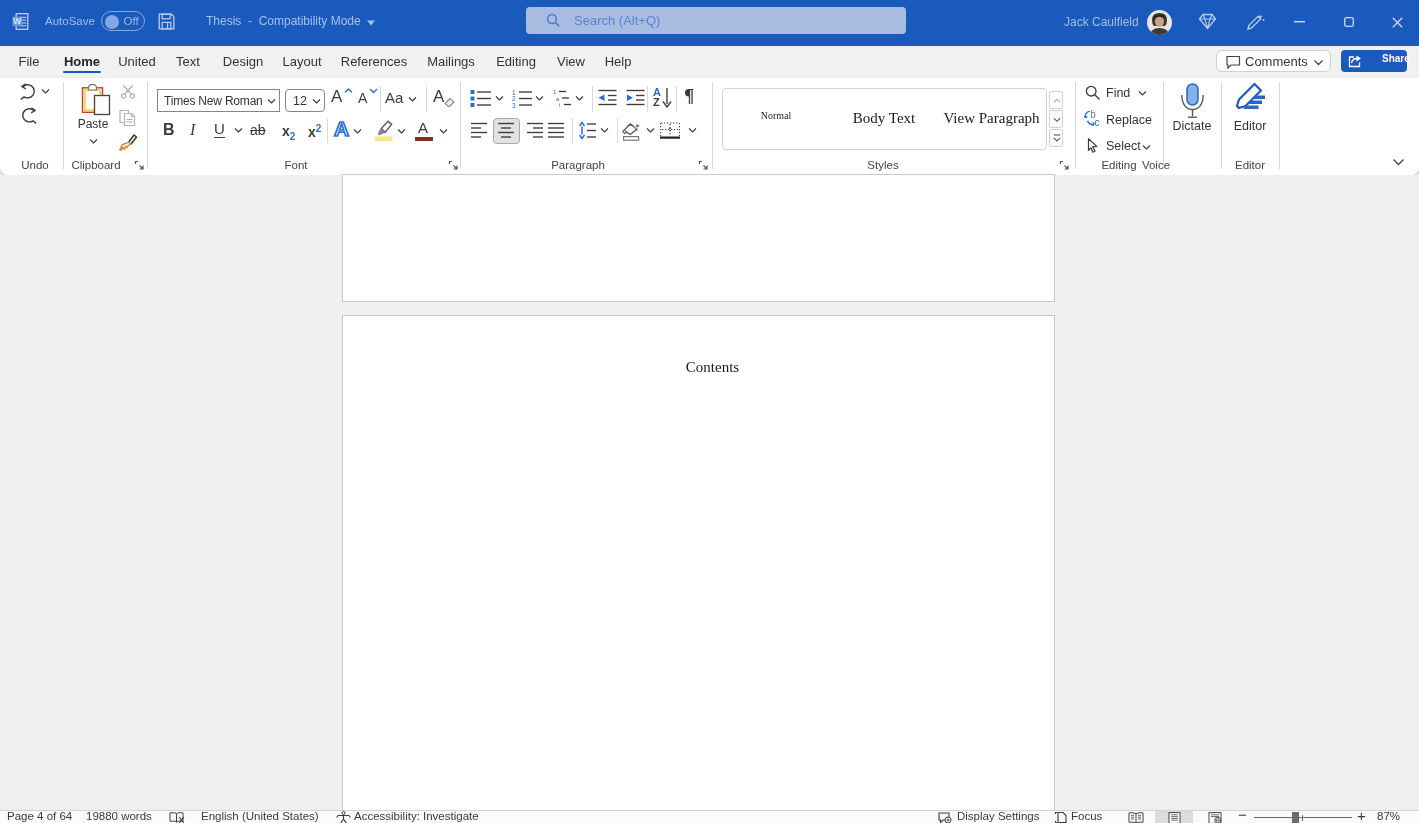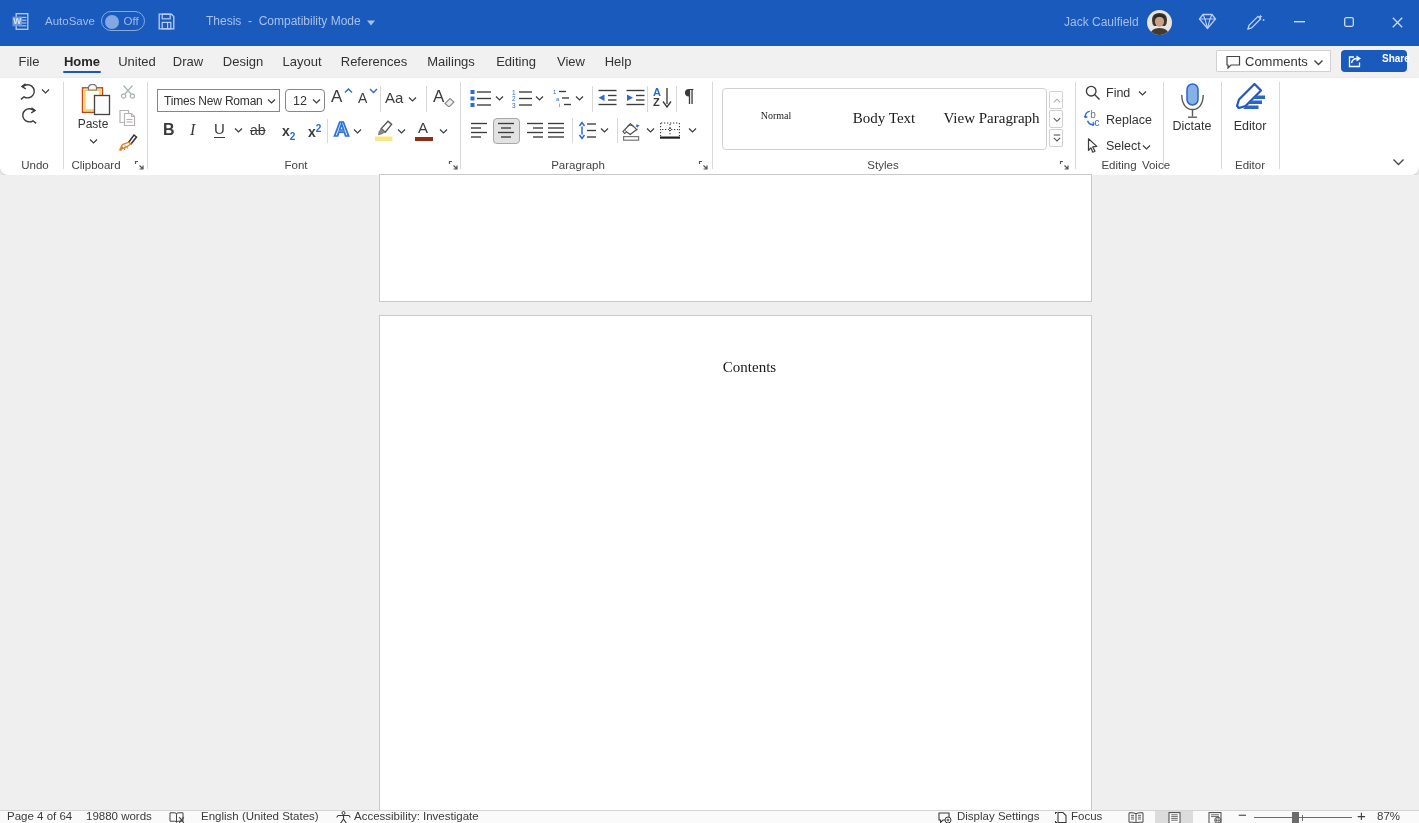--- a/index.html
+++ b/index.html
@@ -16,21 +16,21 @@
   #tabsrow { left:0; top:46px; width:1419px; height:32px; background:#f1f1f1; }
   .tab { position:absolute; top:0; height:32px; line-height:31px; font-size:13px; color:#333; text-align:center; }
 
   
   #ribbon { left:0; top:0; width:1419px; height:175px; background:transparent; }
   .sep { position:absolute; width:1px; background:#d9d9d9; top:82px; height:87px; }
   .grouplabel { position:absolute; font-size:11.5px; color:#444; text-align:center; top:159px; }
 
   
   #doc { left:0; top:175px; width:1419px; height:635px; background:#efefef; }
-  .page { position:absolute; left:342px; width:713px; background:#fff; border:1px solid #c9c9c9;margin-left:37px; }
+  .page { position:absolute; left:342px; width:713px; background:#fff; border:1px solid #c9c9c9; }
 
   
   #status { left:0; top:810px; width:1419px; height:13px; background:#fafafa; border-top:1px solid #d4d4d4; }
   .st { position:absolute; font-size:11.5px; color:#3b3b3b; top:-1px; height:13px; line-height:13px; }
 </style>
 </head>
 <body>
 <div id="app">
   <div class="abs" id="titlebar">
 
@@ -54,20 +54,27 @@
       <path d="M1.2 1.2 h12.2 l2.4 2.4 v12.2 h-14.6 z" fill="none" stroke="#b9cdf0" stroke-width="1.3"></path>
       <rect x="4.2" y="1.2" width="8" height="4.6" fill="none" stroke="#b9cdf0" stroke-width="1.2"></rect>
       <rect x="4.2" y="9.4" width="8.6" height="6.4" fill="none" stroke="#b9cdf0" stroke-width="1.2"></rect>
       <line x1="9.6" y1="9.6" x2="9.6" y2="15.6" stroke="#b9cdf0" stroke-width="1.2"></line>
     </svg>
     <span class="abs" style="left:206px; top:14px; font-size:12px; color:#a6c0ea;">Thesis&nbsp;&nbsp;-&nbsp;&nbsp;Compatibility Mode</span>
     <svg class="abs" style="left:366px; top:19px;" width="10" height="8" viewBox="0 0 10 8">
         <path d="M1 1.5 L9 1.5 L5 6.5 Z" fill="#a6c0ea"></path>
       </svg>
 
+    <div class="abs" style="left:526px; top:7px; width:380px; height:27px; background:#a9bde2; border-radius:4px;">
+      <svg class="abs" style="left:20px; top:6px;" width="15" height="15" viewBox="0 0 15 15">
+          <circle cx="6" cy="6" r="4.4" fill="none" stroke="#4d7bc8" stroke-width="1.5"></circle>
+          <line x1="9.4" y1="9.4" x2="13.2" y2="13.2" stroke="#4d7bc8" stroke-width="1.5"></line>
+        </svg>
+      <span class="abs" style="left:48px; top:6px; font-size:13px; color:#5a83cd;">Search (Alt+Q)</span>
+    </div>
     <span class="abs tb-txt" style="left:1064px; top:15px; font-size:12px;">Jack Caulfield</span>
 
     <div class="abs" style="left:1147px; top:10px; width:25px; height:25px; border-radius:50%; background:#e8e4de; overflow:hidden;">
       <svg width="25" height="25" viewBox="0 0 25 25">
         <path d="M5 10 q0 -7 7.5 -7 q7.5 0 7.5 7 q0 4 -2 6 l-11 0 q-2 -2 -2 -6z" fill="#3a3330"></path>
         <ellipse cx="12.5" cy="11.5" rx="4.6" ry="5.2" fill="#c9a184"></ellipse>
         <path d="M7.5 8.5 q5 -3.5 10 0 l0 -2 q-5 -4 -10 0z" fill="#2c2624"></path>
         <path d="M3 25 q1 -7 9.5 -7 q8.5 0 9.5 7z" fill="#3f3b38"></path>
       </svg>
     </div>
@@ -92,30 +99,30 @@
       </svg>
     <svg class="abs" style="left:1392px; top:17px;" width="11" height="11" viewBox="0 0 11 11">
         <path d="M0.8 0.8 L10.2 10.2 M10.2 0.8 L0.8 10.2" stroke="#cdd9f0" stroke-width="1.3"></path>
       </svg>
   </div>
   <div class="abs" id="tabsrow">
     <span class="tab" style="left:14px;  width:30px;">File</span>
     <span class="tab" style="left:58px;  width:48px; color:#262626; font-weight:bold;">Home</span>
     <div class="abs" style="left:63px; top:24.5px; width:38px; height:2.5px; background:#1a57c4; border-radius:1px;"></div>
     <span class="tab" style="left:116px; width:42px;">United</span>
-    <span class="tab" style="left:168px; width:40px;">Draw</span>
+    <span class="tab" style="left:168px; width:40px;">Text</span>
     <span class="tab" style="left:218px; width:50px;">Design</span>
     <span class="tab" style="left:278px; width:48px;">Layout</span>
     <span class="tab" style="left:336px; width:76px;">References</span>
     <span class="tab" style="left:422px; width:58px;">Mailings</span>
     <span class="tab" style="left:490px; width:52px;">Editing</span>
     <span class="tab" style="left:552px; width:38px;">View</span>
     <span class="tab" style="left:600px; width:36px;">Help</span>
 
-    <div class="abs" style="left:1216px; top:4px; width:115px; height:22px; background:#fff; border:1px solid #d1d1d1; border-radius:1px;">
+    <div class="abs" style="left:1216px; top:4px; width:115px; height:22px; background:#fff; border:1px solid #d1d1d1; border-radius:6px;">
       <svg class="abs" style="left:9px; top:4px;" width="15" height="14" viewBox="0 0 15 14">
           <path d="M1 1.5 h12.5 v8.5 h-8.5 l-3 3 v-3 h-1 z" fill="none" stroke="#444" stroke-width="1.2"></path>
         </svg>
       <span class="abs" style="left:28px; top:3px; font-size:13px; color:#333;">Comments</span>
       <svg class="abs" style="left:96px; top:8px;" width="11" height="8" viewBox="0 0 11 8">
           <path d="M1.5 1.5 L5.5 5.5 L9.5 1.5" fill="none" stroke="#444" stroke-width="1.4"></path>
         </svg>
     </div>
 
     <div class="abs" style="left:1341px; top:4px; width:66px; height:22px; background:#1b5abd; border-radius:4px;">

